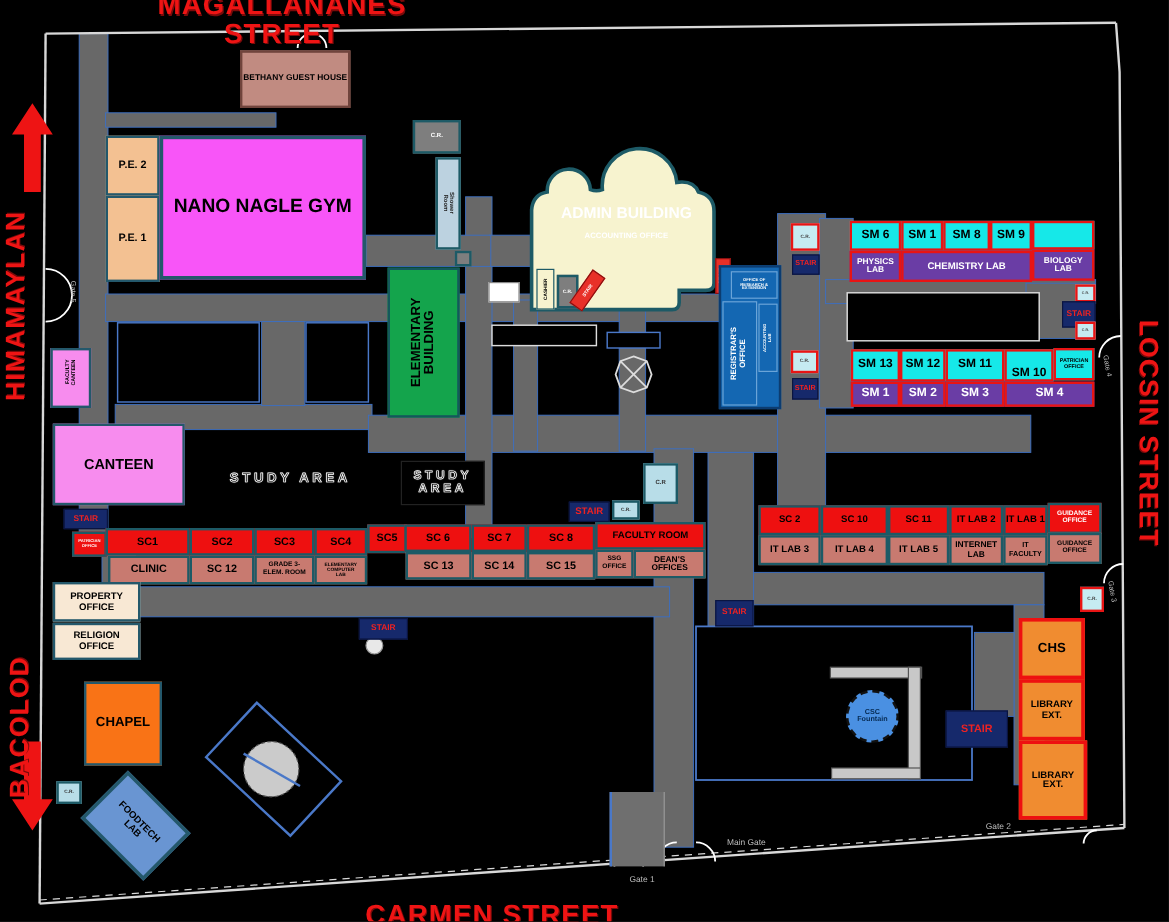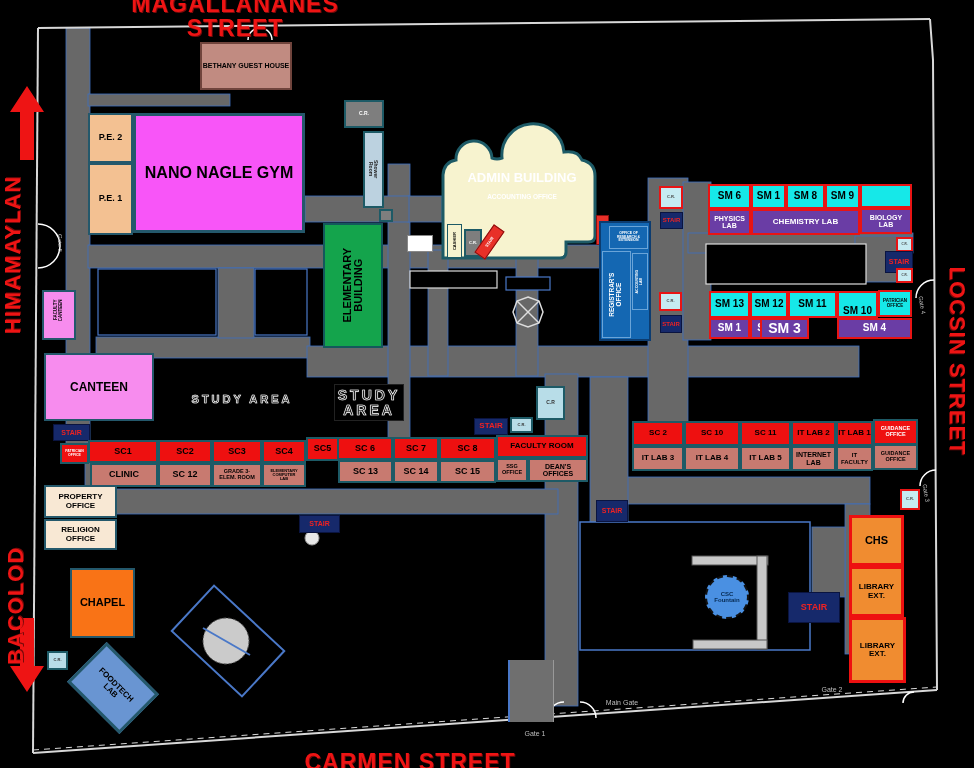--- a/index.html
+++ b/index.html
@@ -239,21 +239,21 @@
       <div class="room cyan" style="left: 878px; top: 290px; width: 34px; height: 27px; font-size: 4.5px;">
         <span>PATRICIAN
 OFFICE</span>
       </div>
       <div class="room purple" style="left: 709px; top: 318px; width: 41px; height: 21px; font-size: 10px;">
         <span>SM 1</span>
       </div>
       <div class="room purple" style="left: 750px; top: 318px; width: 38px; height: 21px; font-size: 10px;">
         <span>SM 2</span>
       </div>
-      <div class="room purple" style="left: 760px; top: 318px; width: 49px; height: 21px; font-size: 14px;">
+      <div class="room purple" style="left: 788px; top: 318px; width: 49px; height: 21px; font-size: 10px;">
         <span>SM 3</span>
       </div>
       <div class="room purple" style="left: 837px; top: 318px; width: 75px; height: 21px; font-size: 10px;">
         <span>SM 4</span>
       </div>
       <div class="room pink" style="left: 42px; top: 290px; width: 34px; height: 50px; font-size: 4.5px;">
         <span style="transform: rotate(-90deg); width: 44px;">FACULTY
 CANTEEN</span>
       </div>
       <div class="room pink" style="left: 44px; top: 353px; width: 110px; height: 68px; font-size: 12px;">
@@ -423,21 +423,21 @@
     </div>
   <div id="texts-layer">
       <div class="txt street" style="left: 90px; top: 2px; width: 290px; height: 28px; font-size: 23px;"><span>MAGALLANANES STREET</span></div>
       <div class="txt street" style="left: -70px; top: 242px; width: 166px; height: 26px; font-size: 22px; transform: rotate(-90deg);"><span>HIMAMAYLAN</span></div>
       <div class="txt street" style="left: -39px; top: 593px; width: 110px; height: 26px; font-size: 22px; transform: rotate(-90deg);"><span>BACOLOD</span></div>
       <div class="txt street" style="left: 857px; top: 346px; width: 200px; height: 30px; font-size: 22px; transform: rotate(90deg);"><span>LOCSIN STREET</span></div>
       <div class="txt street" style="left: 295px; top: 733px; width: 230px; height: 30px; font-size: 23px; margin-top: 14px;"><span>CARMEN STREET</span></div>
       <div class="txt blab" style="left: 448px; top: 170px; width: 148px; height: 16px; font-size: 13px;"><span>ADMIN BUILDING</span></div>
       <div class="txt blab" style="left: 448px; top: 192px; width: 148px; height: 10px; font-size: 6.5px;"><span>ACCOUNTING OFFICE</span></div>
       <div class="txt studytxt" style="left: 186px; top: 390px; width: 112px; height: 20px; font-size: 11px;"><span>STUDY AREA</span></div>
-      <div class="txt studytxt box2" style="left: 334px; top: 384px; width: 68px; height: 35px; font-size: 14px;"><span>STUDY
+      <div class="txt studytxt box2" style="left: 334px; top: 384px; width: 68px; height: 35px; font-size: 10px;"><span>STUDY
 AREA</span></div>
       <div class="txt gatelbl" style="left: 40px; top: 238px; width: 40px; height: 10px; font-size: 6px; transform: rotate(90deg);"><span>Gate 5</span></div>
       <div class="txt gatelbl" style="left: 902px; top: 300px; width: 40px; height: 10px; font-size: 6px; transform: rotate(80deg);"><span>Gate 4</span></div>
       <div class="txt gatelbl" style="left: 906px; top: 488px; width: 40px; height: 10px; font-size: 6px; transform: rotate(80deg);"><span>Gate 3</span></div>
       <div class="txt gatelbl" style="left: 812px; top: 685px; width: 40px; height: 10px; font-size: 7px;"><span>Gate 2</span></div>
       <div class="txt gatelbl" style="left: 515px; top: 729px; width: 40px; height: 10px; font-size: 7px;"><span>Gate 1</span></div>
       <div class="txt gatelbl" style="left: 596px; top: 698px; width: 52px; height: 10px; font-size: 7px;"><span>Main Gate</span></div>
     </div>
 </div>
 

